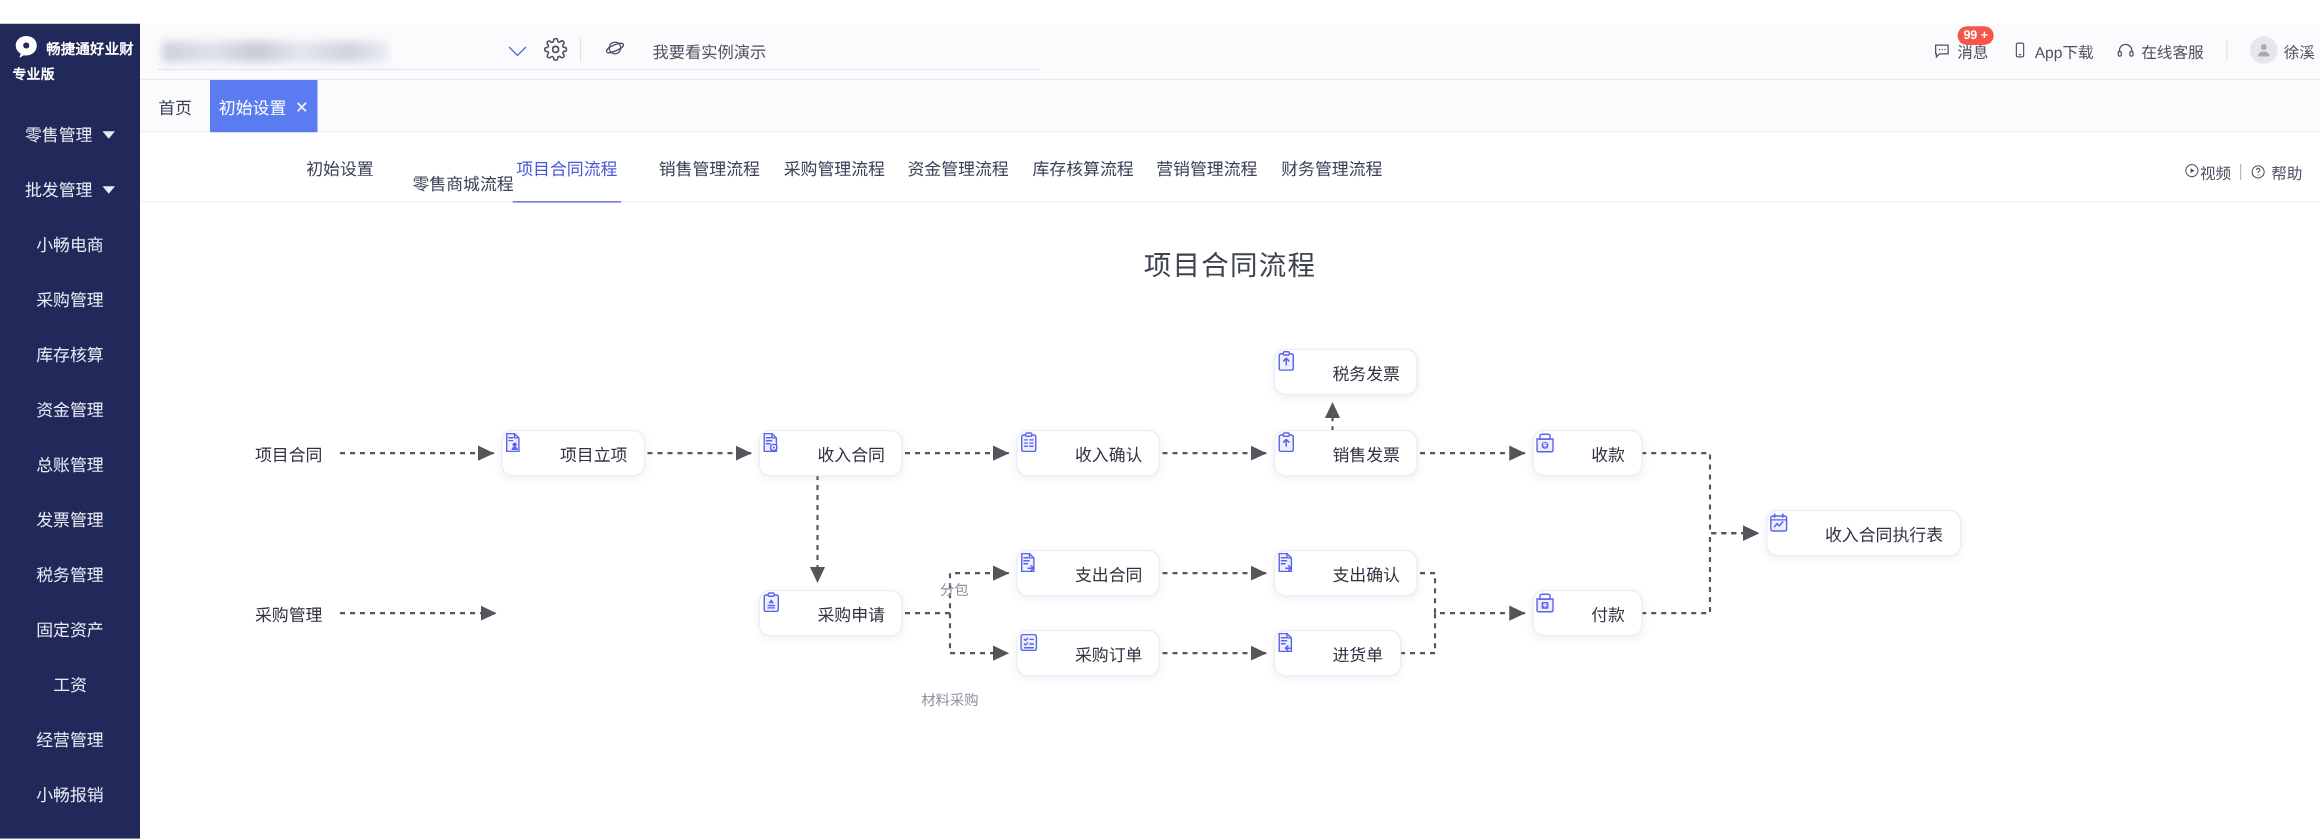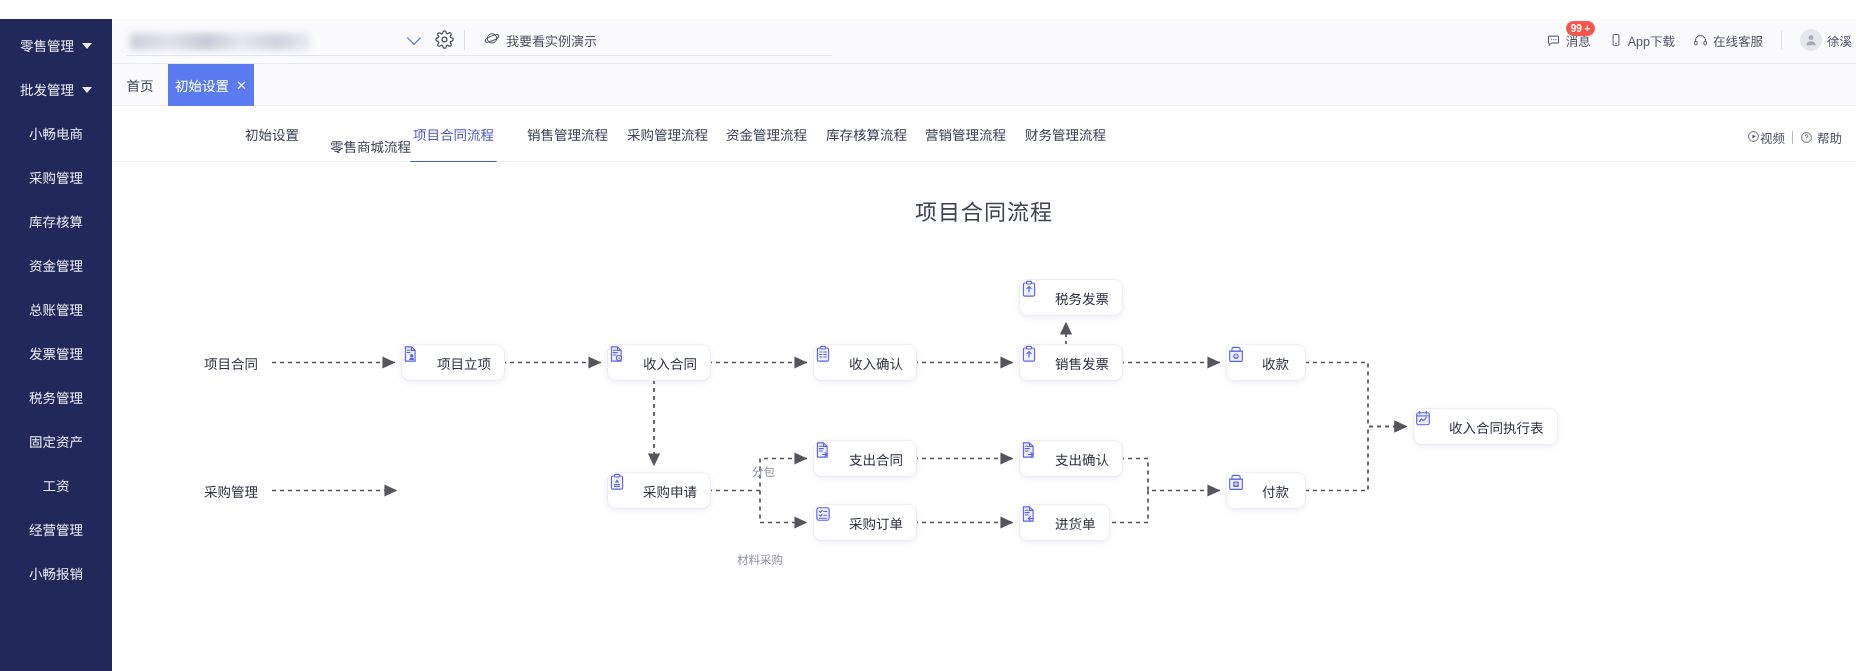--- a/index.html
+++ b/index.html
@@ -63,21 +63,21 @@
   }
   .chevron::before {
     content:""; position:absolute; left:0; top:0; width:9px; height:9px;
     border-right:1.6px solid #4a5ad4; border-bottom:1.6px solid #4a5ad4;
     transform:rotate(45deg); transform-origin:center;
   }
   .gear { position:absolute; left:323px; top:11px; }
   .vdiv { position:absolute; left:352px; top:11px; width:1px; height:20px; background:#e0e1ea; }
   .demo-link {
     position:absolute; left:372px; top:12px; display:flex; align-items:center;
-    gap:6px; font-size:13px; color:#4d5163; cursor:pointer; white-space:nowrap;
+    gap:22px; font-size:13px; color:#4d5163; cursor:pointer; white-space:nowrap;
   }
   .topright {
     position:absolute; right:0; top:10px; display:flex; align-items:center;
     gap:18px; padding-right:4px;
   }
   .tr-item {
     display:flex; align-items:center; gap:5px; font-size:12.5px;
     color:#4d5163; cursor:pointer; position:relative; white-space:nowrap;
   }
   .badge {
@@ -131,40 +131,52 @@
   .flow-title {
     position:absolute; left:0; right:0; top:32px; text-align:center;
     font-size:22px; color:#3f4350; letter-spacing:1px;
     font-family:"Liberation Serif","DejaVu Serif",serif;
   }
   .flow { position:absolute; left:0; top:0; right:0; bottom:0; }
   .flow svg { position:absolute; left:0; top:0; }
 
   .node {
     position:absolute; height:35px; background:#fff;
-    border-radius:8px; display:flex; align-items:center; gap:7px;
+    border-radius:8px; display:flex; align-items:center; gap:18px;
     padding:0 13px 0 10px; cursor:pointer; white-space:nowrap;
     box-shadow:0 0 0 1px #ecedf5, 0 2px 7px rgba(90,100,190,.13);
     font-size:13.5px; color:#2f3341;
   }
   .node .ic { width:18px; height:18px; flex:0 0 18px; display:block; }
 
   .lane-label {
     position:absolute; font-size:13.5px; color:#2f3341; white-space:nowrap;
   }
   .edge-label {
     position:absolute; font-size:11.5px; color:#8e919f; white-space:nowrap;margin-top:19px;
   }
 </style>
 </head>
 <body>
 
 <div class="app">
 
   <div class="sidebar">
+    <div class="logo-wrap">
+      <div class="logo-row">
+        <span class="logo-mark">
+          <svg viewBox="0 0 24 24" width="22" height="22">
+            <path d="M12 2C6.8 2 2.8 5.6 2.8 10.3c0 3 1.7 5.6 4.3 7.1-.2 1-.8 2.5-.9 2.9-.1.5.3.6.6.4.4-.2 2.3-1.4 3.1-1.9.7.1 1.4.2 2.1.2 5.2 0 9.2-3.6 9.2-8.7S17.2 2 12 2z" fill="#fff"></path>
+            <circle cx="12" cy="10.2" r="2.6" fill="#20295a"></circle>
+          </svg>
+        </span>
+        <span class="logo-text">畅捷通好业财</span>
+      </div>
+      <div class="logo-sub">专业版</div>
+    </div>
     <div class="nav" id="nav">
         <div class="nav-item">
           <span>零售管理</span>
           <span class="caret-down"></span>
         </div>
         <div class="nav-item">
           <span>批发管理</span>
           <span class="caret-down"></span>
         </div>
         <div class="nav-item">

